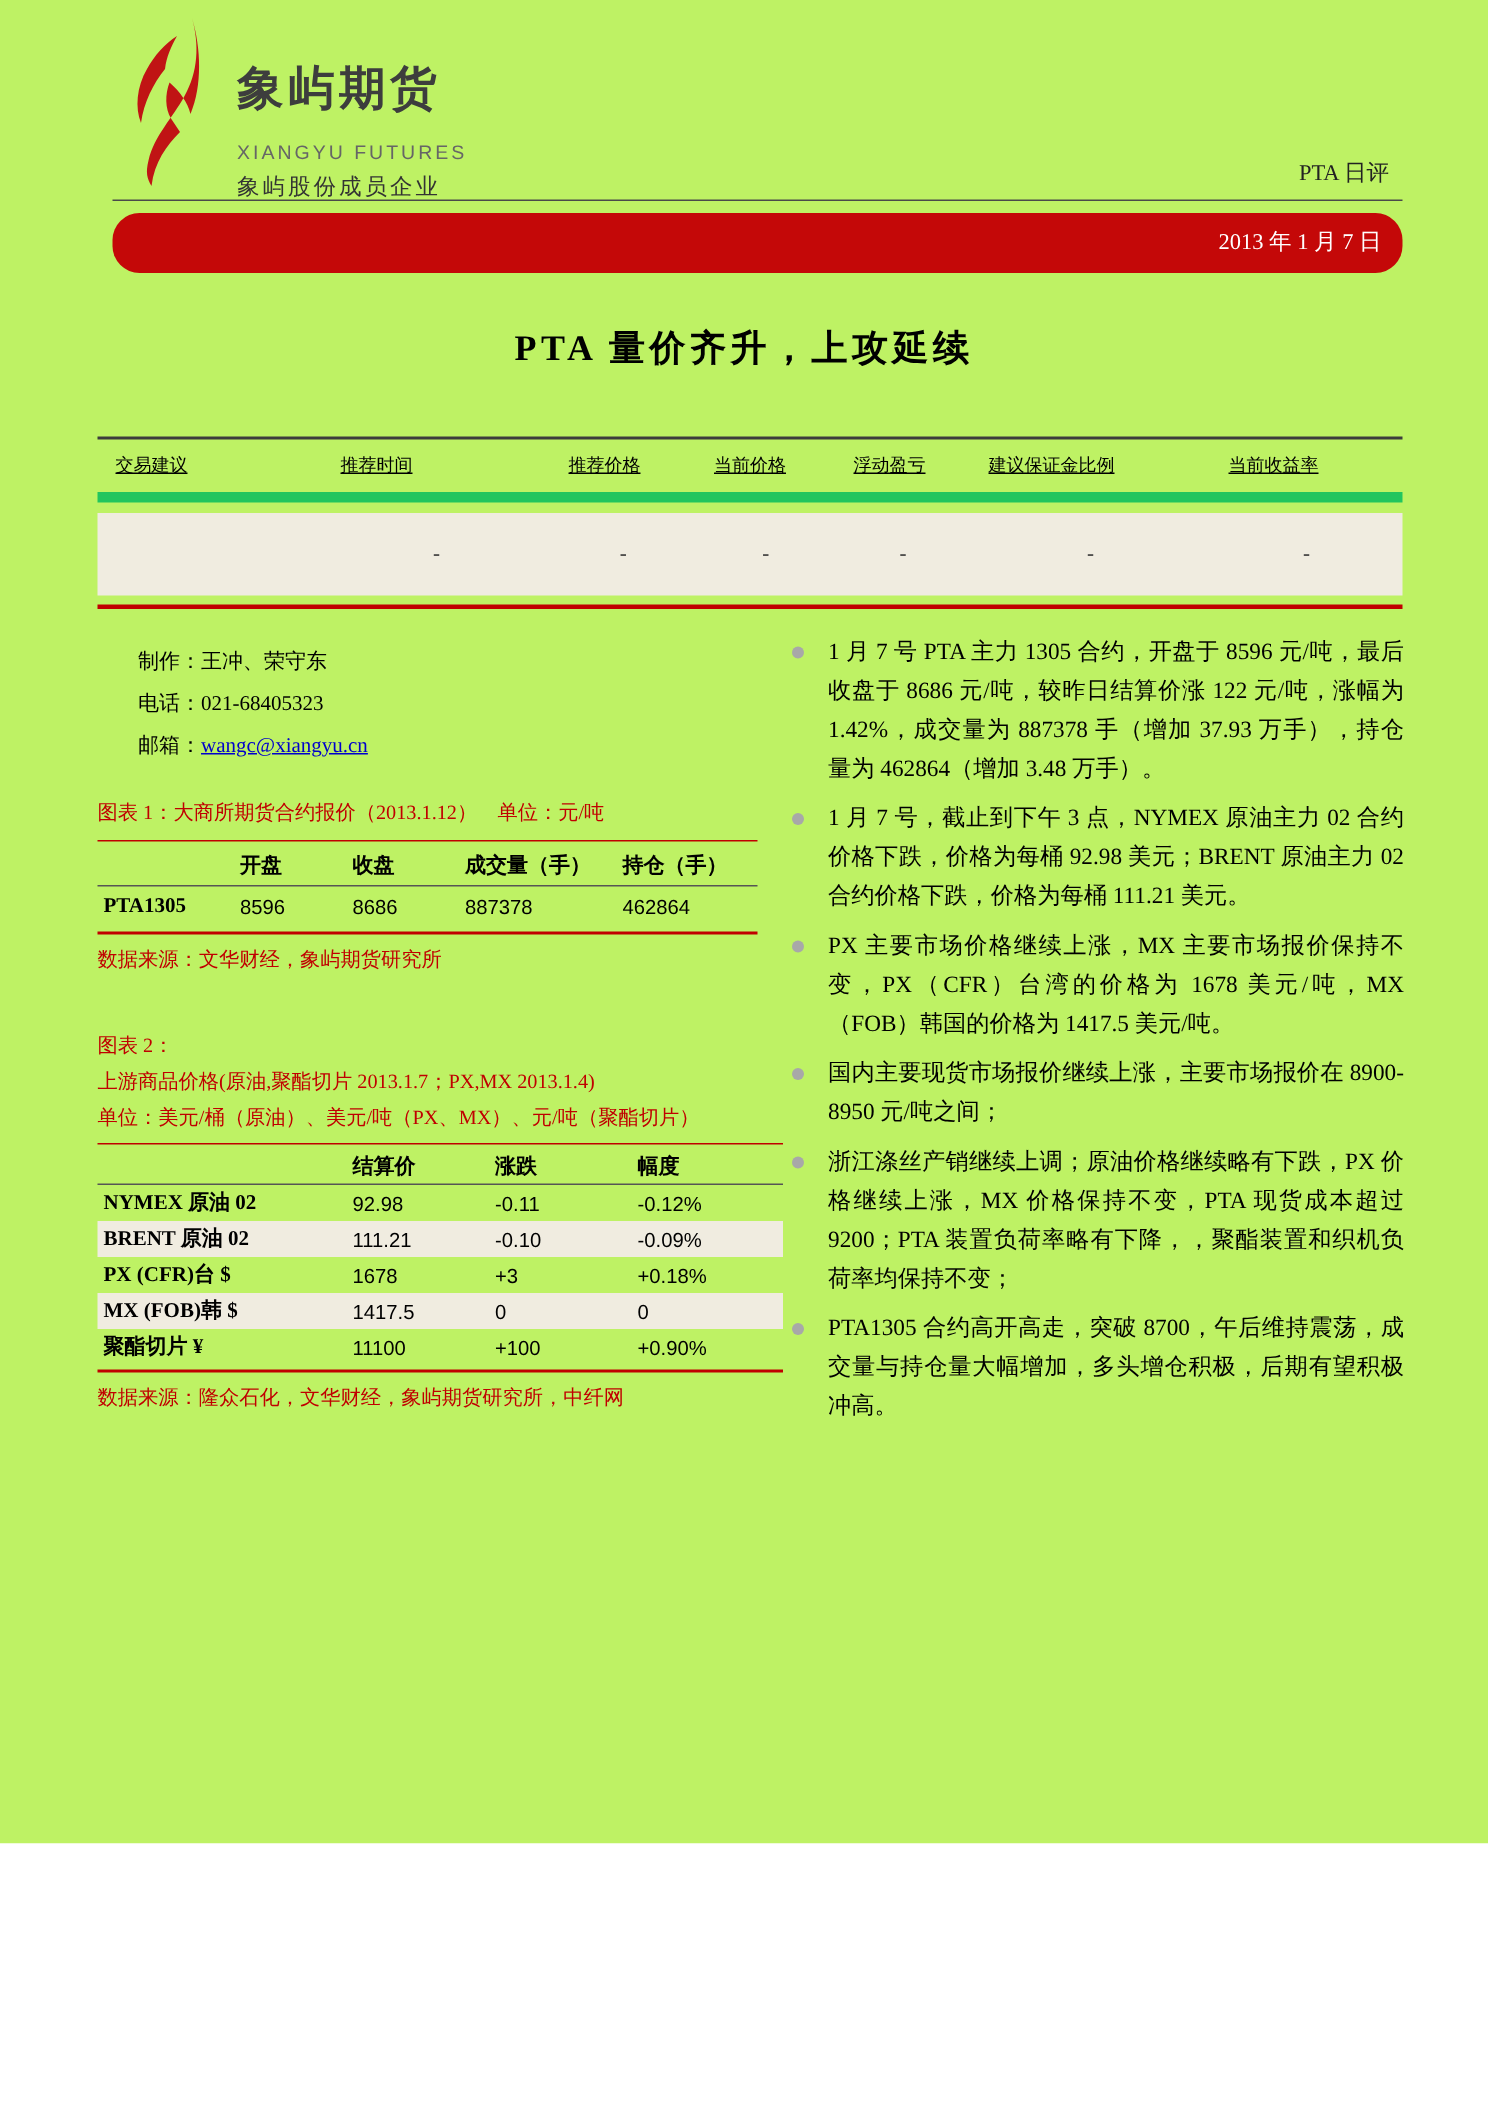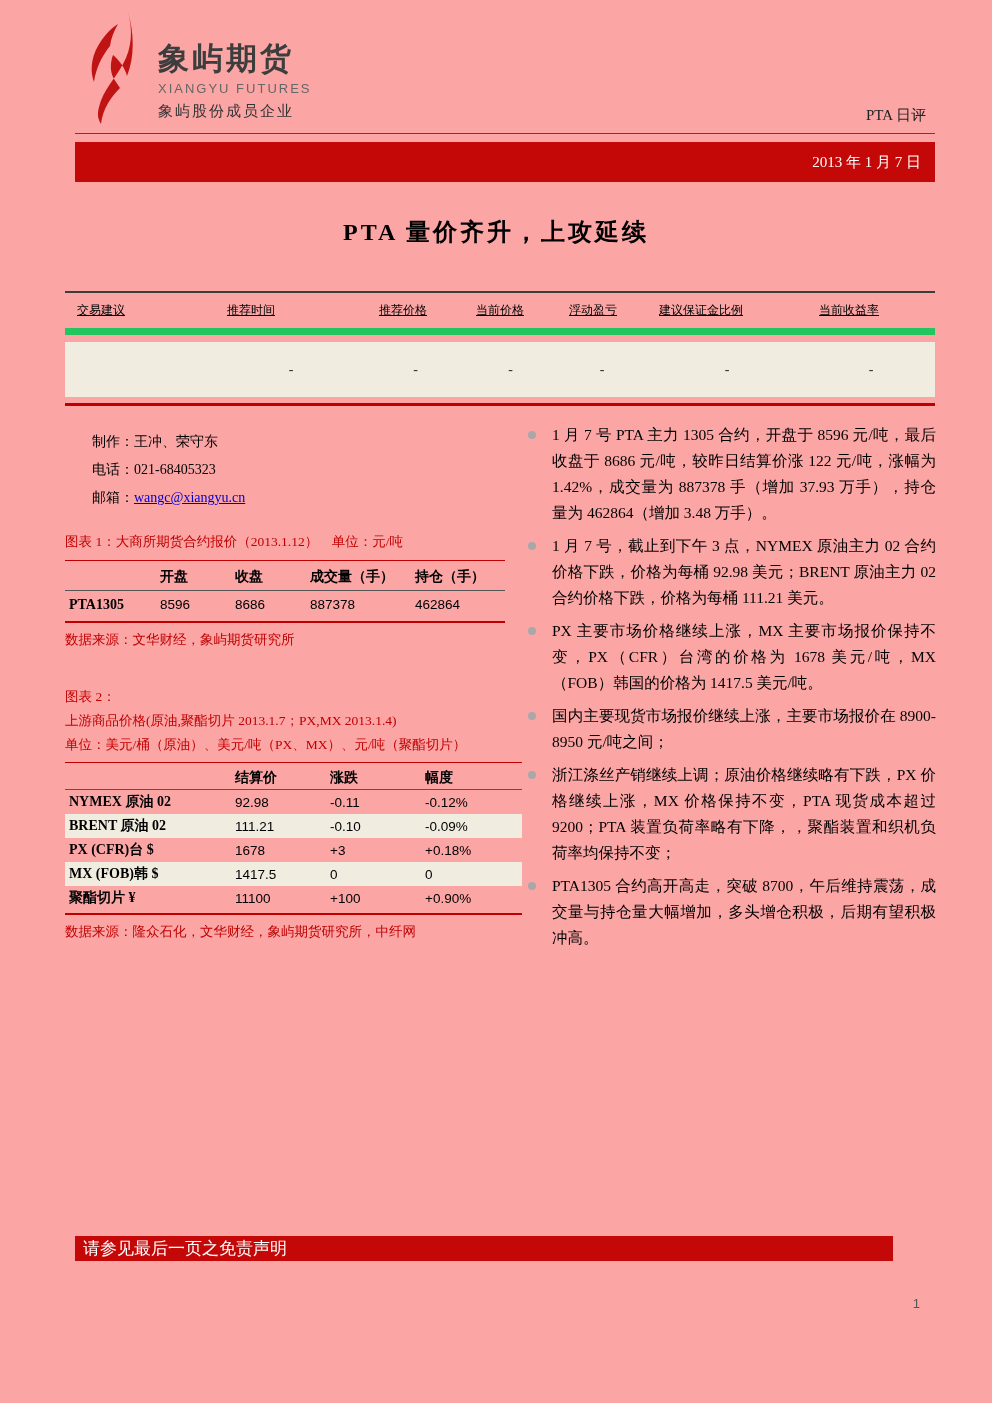--- a/index.html
+++ b/index.html
@@ -1,29 +1,29 @@
 <!DOCTYPE html>
 <html><head>
 <meta charset="utf-8">
 <style>
   * { margin:0; padding:0; box-sizing:border-box; }
   html,body { background:#ffffff; }
   body { font-family:"Liberation Serif","DejaVu Serif",serif; color:#000; }
-  .page { position:relative; width:992px; height:1403px; background:#fca5a5; overflow:hidden; }
+  .page { position:relative; width:992px; height:1229px; background:#bef264; overflow:hidden; }
 
   
   .logo { position:absolute; left:88px; top:12px; display:flex; }
   .flame { width:56px; height:112px; }
   .brand { margin-left:14px; padding-top:26px; }
   .brand-cn { font-size:31px; font-weight:bold; color:#3d3d3d; letter-spacing:3px; }
-  .brand-en { font-size:13px; color:#666; letter-spacing:2px; margin-top:1px; font-family:"Liberation Sans",sans-serif; }
+  .brand-en { font-size:13px; color:#666; letter-spacing:2px; margin-top:14px; font-family:"Liberation Sans",sans-serif; }
   .brand-sub { font-size:15px; color:#333; margin-top:6px; letter-spacing:2px; }
   .report-type { position:absolute; right:66px; top:106px; font-size:15px; color:#222; }
   .header-rule { position:absolute; left:75px; top:133px; width:860px; height:1px; background:#4a4a4a; }
-  .date-banner { position:absolute; left:75px; top:142px; width:860px; height:40px; background:#c40808; color:#fff; font-size:15px; line-height:40px; text-align:right; padding-right:14px; }
+  .date-banner { position:absolute; left:75px; top:142px; width:860px; height:40px; background:#c40808; color:#fff; font-size:15px; line-height:40px; text-align:right; padding-right:14px;border-radius:18px; }
 
   .title { position:absolute; left:0; top:216px; width:100%; text-align:center; font-size:24px; font-weight:bold; letter-spacing:3px; }
 
   
   .advice { position:absolute; left:65px; top:291px; width:870px; }
   .advice-grid { display:grid; grid-template-columns:150px 152px 97px 93px 90px 160px 128px; }
   .advice-head { border-top:2px solid #3c3c3c; border-bottom:7px solid #22c55e; padding:9px 0; font-size:12px;text-decoration:underline; }
   .advice-head div { padding-left:12px; }
   .advice-row { background:#f0ece0; height:55px; align-items:center; text-align:center; font-size:14px; color:#333; margin-top:7px; }
   .advice-redline { height:3px; background:#c00000; margin-top:6px; }

